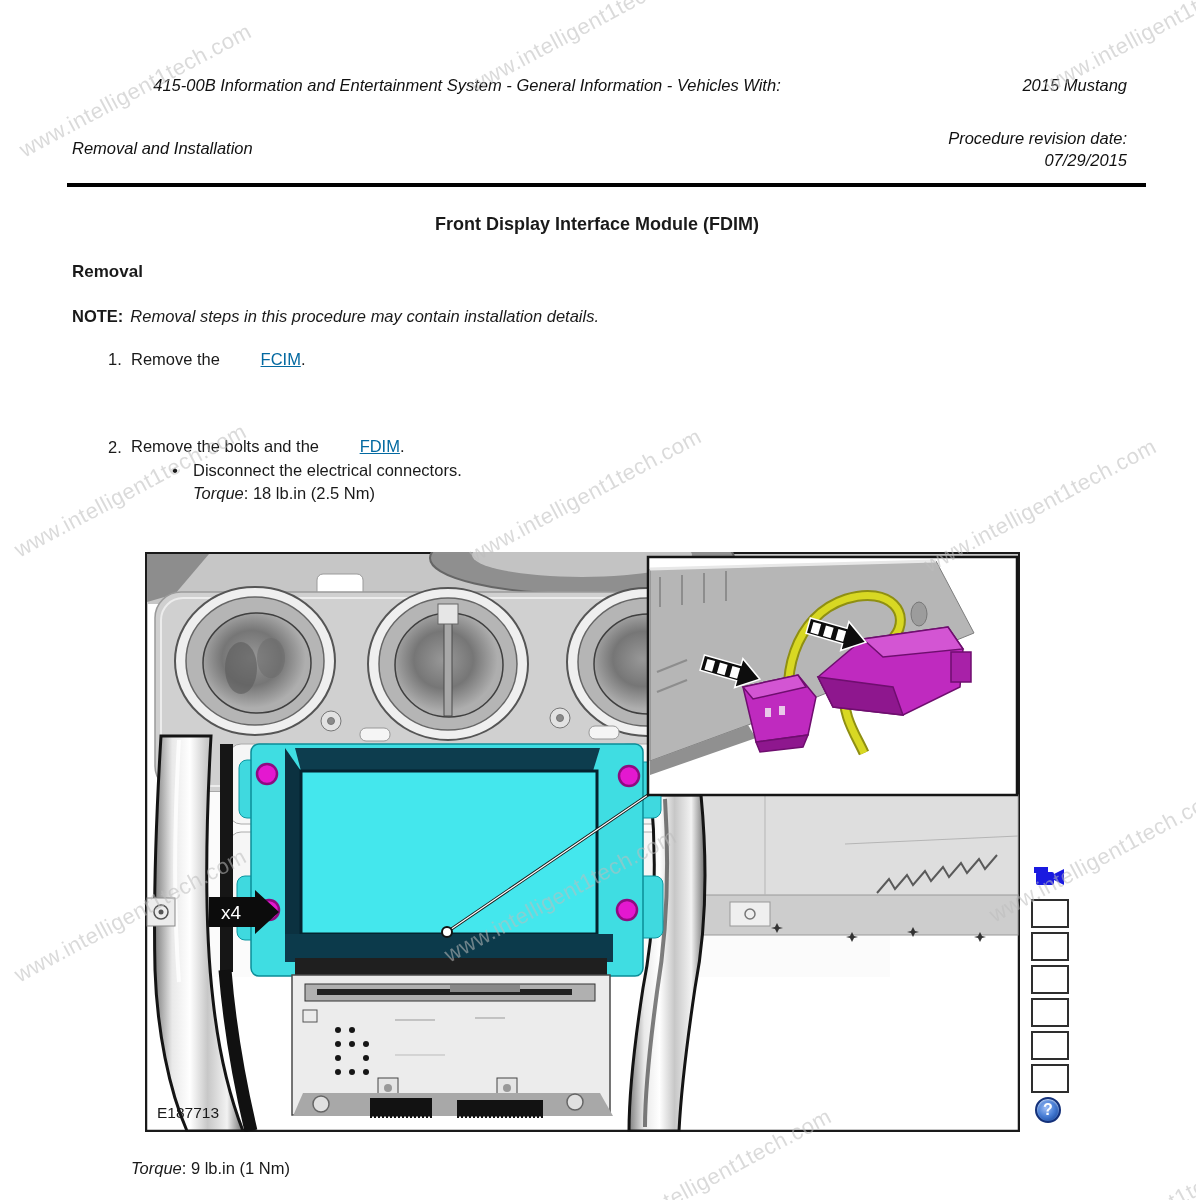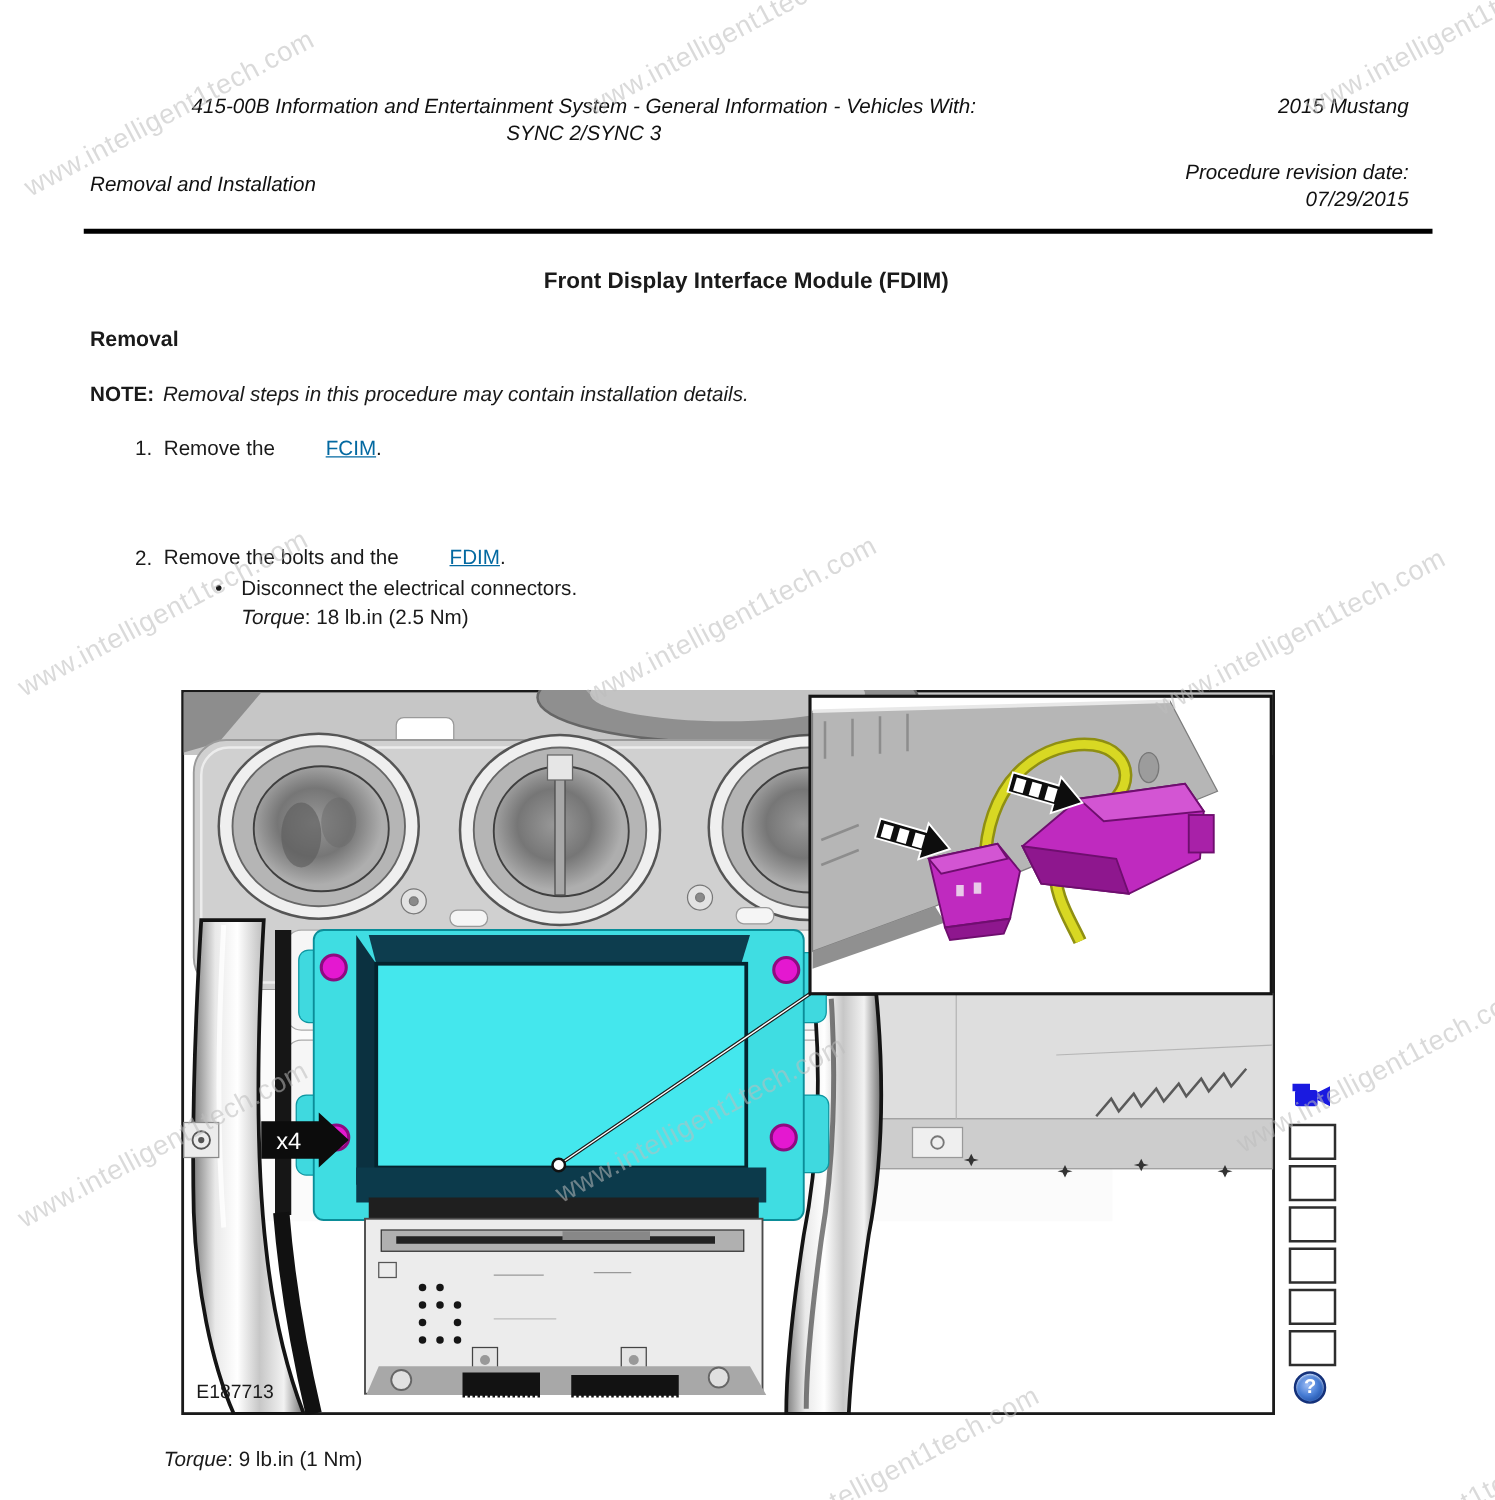--- a/index.html
+++ b/index.html
@@ -38,21 +38,20 @@
         background:radial-gradient(circle at 9px 9px,#9dbdf5 0%,#4a7fd6 45%,#1d4fa8 80%,#123a80 100%);
         border:2px solid #14317a;box-sizing:border-box;color:#fff;font-weight:bold;
         font-size:16px;text-align:center;line-height:22px;
         box-shadow:inset 0 1px 2px rgba(255,255,255,.8);}
 </style>
 </head>
 <body>
 
 <div class="abs hdr" style="left:72px;top:74px;width:790px;text-align:center;">
   <div>415-00B Information and Entertainment System - General Information - Vehicles With:</div>
-  <div>SYNC 2/SYNC 3</div>
 </div>
 <div class="abs hdr hdr-right" style="left:827px;top:74px;width:300px;">2015 Mustang</div>
 <div class="abs hdr" style="left:72px;top:137px;">Removal and Installation</div>
 <div class="abs hdr hdr-right" style="left:827px;top:127px;width:300px;">Procedure revision date:</div>
 <div class="abs hdr hdr-right" style="left:827px;top:149px;width:300px;">07/29/2015</div>
 <div class="rule"></div>
 
 <div class="sec-title">Front Display Interface Module (FDIM)</div>
 <div class="h-removal">Removal</div>
 <div class="note">

